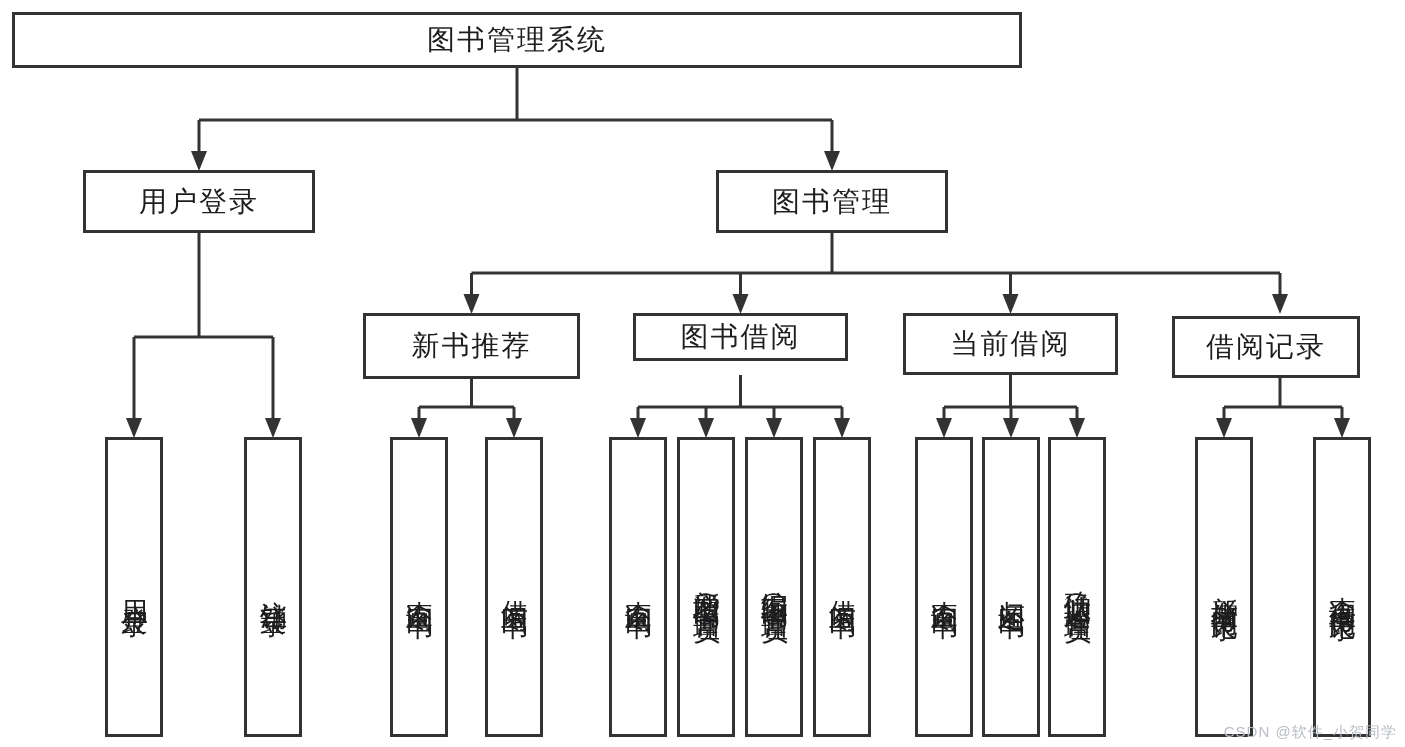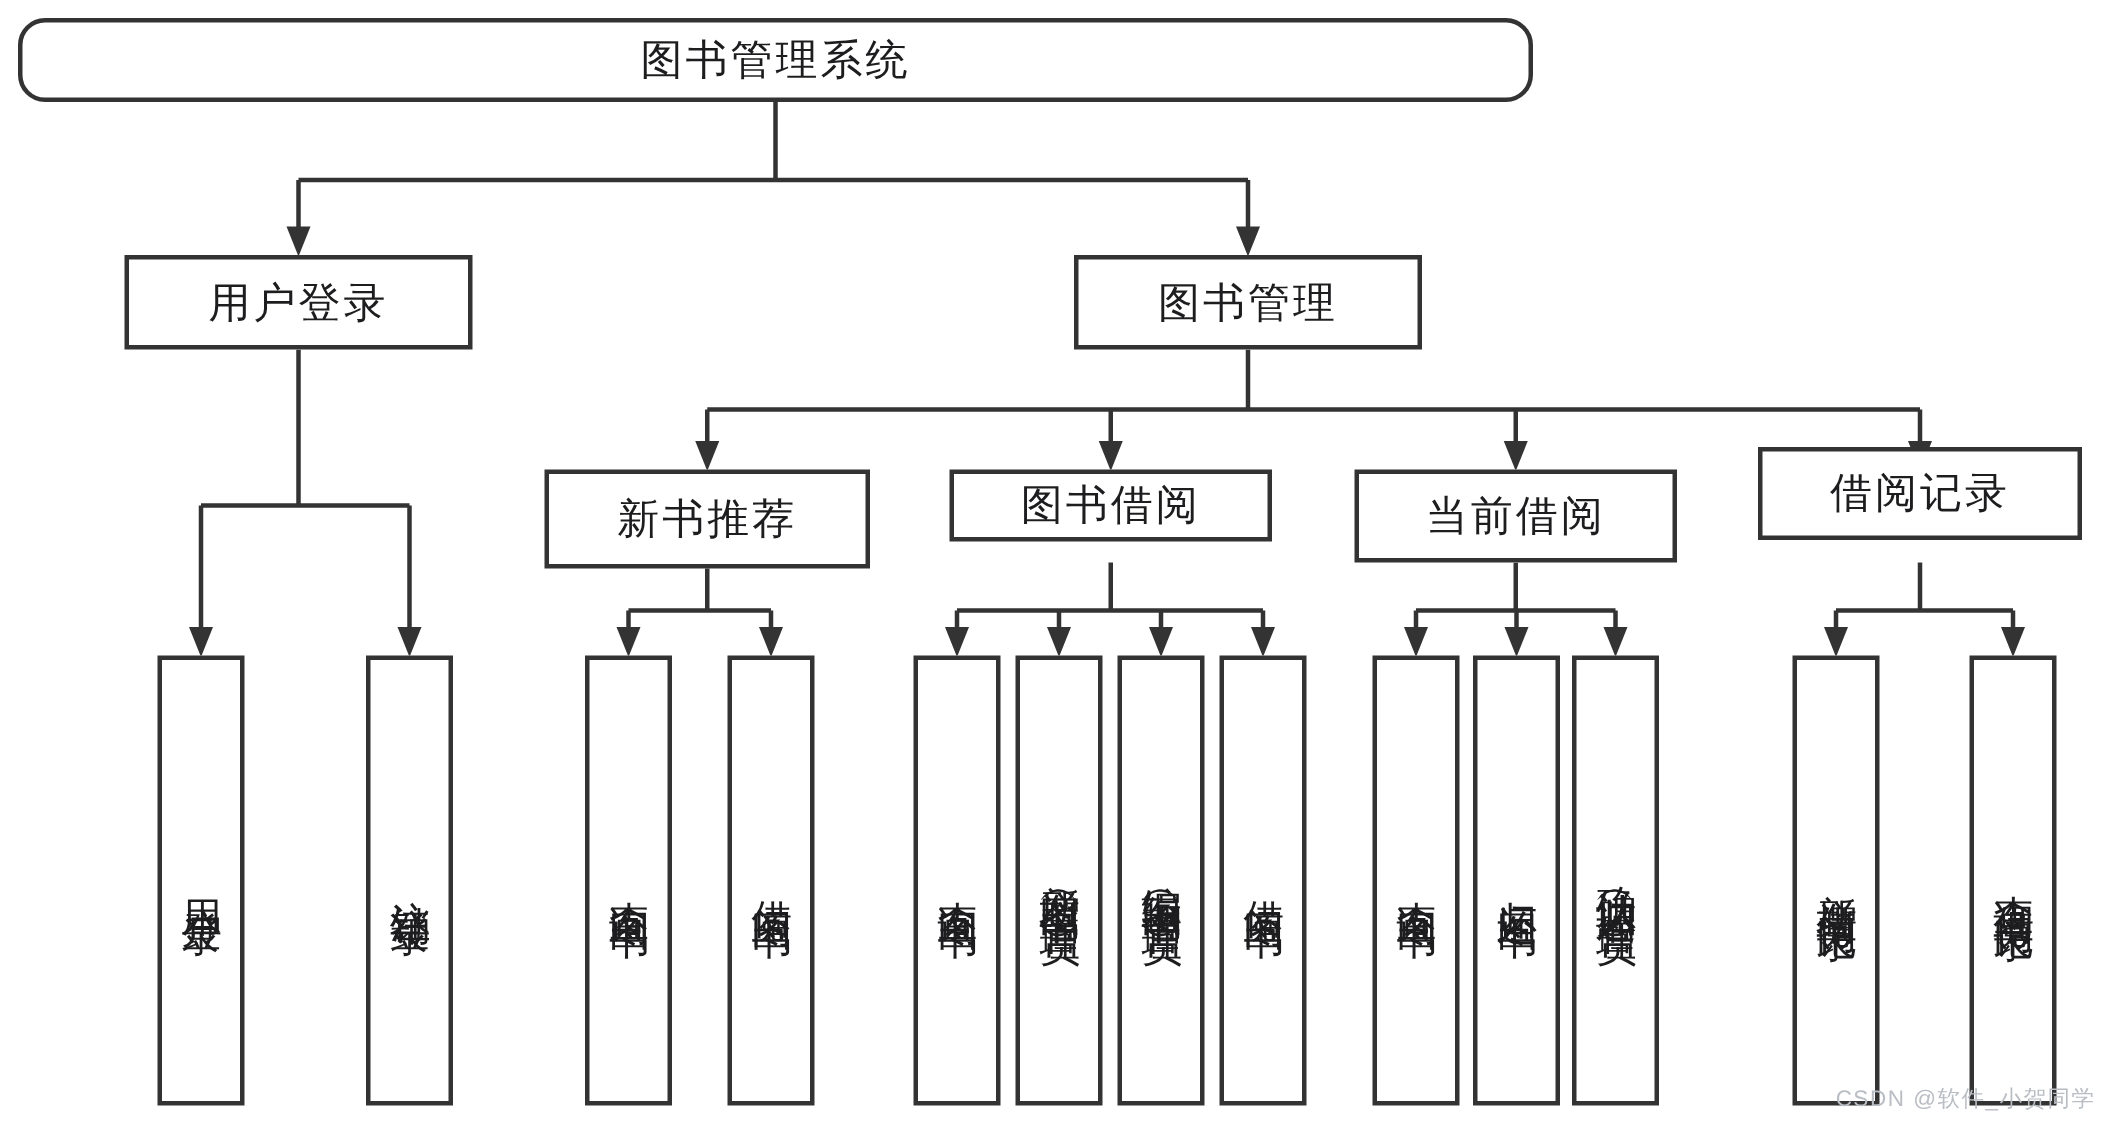--- a/index.html
+++ b/index.html
@@ -114,39 +114,39 @@
       <line x1="1077" y1="407" x2="1077" y2="421" stroke="#333333" stroke-width="3"></line>
       <polygon points="1069,418 1085,418 1077,438" fill="#333333"></polygon>
       <line x1="1280" y1="375" x2="1280" y2="407" stroke="#333333" stroke-width="3"></line>
       <line x1="1224" y1="407" x2="1342" y2="407" stroke="#333333" stroke-width="3"></line>
       <line x1="1224" y1="407" x2="1224" y2="421" stroke="#333333" stroke-width="3"></line>
       <polygon points="1216,418 1232,418 1224,438" fill="#333333"></polygon>
       <line x1="1342" y1="407" x2="1342" y2="421" stroke="#333333" stroke-width="3"></line>
       <polygon points="1334,418 1350,418 1342,438" fill="#333333"></polygon>
     </svg>
   <div id="nodes">
-      <div class="node h" style="left: 12px; top: 12px; width: 1010px; height: 56px; border-radius: 18px;">
+      <div class="node h" style="left: 12px; top: 12px; width: 1010px; height: 56px;">
         <span class="lbl">图书管理系统</span>
       </div>
       <div class="node h" style="left: 83px; top: 170px; width: 232px; height: 63px;">
         <span class="lbl">用户登录</span>
       </div>
       <div class="node h" style="left: 716px; top: 170px; width: 232px; height: 63px;">
         <span class="lbl">图书管理</span>
       </div>
       <div class="node h" style="left: 363px; top: 313px; width: 217px; height: 66px;">
         <span class="lbl">新书推荐</span>
       </div>
       <div class="node h" style="left: 633px; top: 313px; width: 215px; height: 48px;">
         <span class="lbl">图书借阅</span>
       </div>
       <div class="node h" style="left: 903px; top: 313px; width: 215px; height: 62px;">
         <span class="lbl">当前借阅</span>
       </div>
-      <div class="node h" style="left: 1172px; top: 298px; width: 216px; height: 62px;">
+      <div class="node h" style="left: 1172px; top: 316px; width: 188px; height: 62px;">
         <span class="lbl">借阅记录</span>
       </div>
       <div class="node v" style="left: 105px; top: 437px; width: 58px; height: 300px;">
         <span class="lbl">用户登录</span>
       </div>
       <div class="node v" style="left: 244px; top: 437px; width: 58px; height: 300px;">
         <span class="lbl">注销登录</span>
       </div>
       <div class="node v" style="left: 390px; top: 437px; width: 58px; height: 300px;">
         <span class="lbl">查询图书</span>

